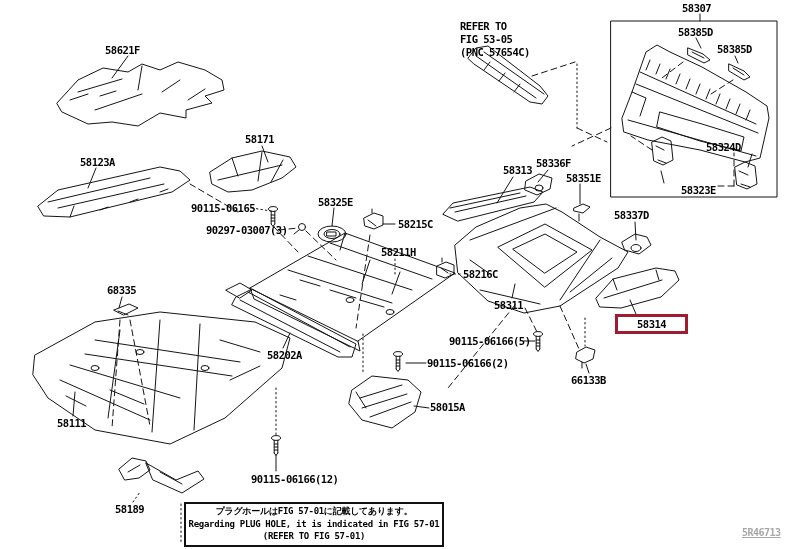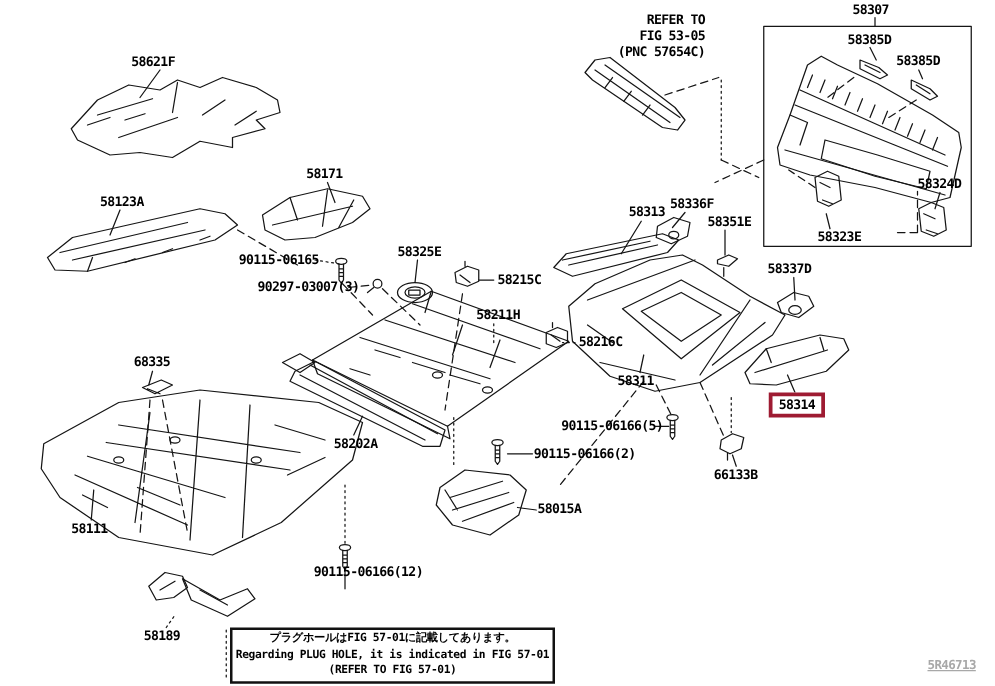--- a/index.html
+++ b/index.html
@@ -5,22 +5,22 @@
   html,body{margin:0;padding:0;background:#e8e8e8;}
   .stage{position:relative;width:796px;height:549px;background:#ffffff;overflow:hidden;
          font-family:"DejaVu Sans Mono","Liberation Mono",monospace;}
   #art{position:absolute;left:0;top:0;}
   #art path,#art rect,#art ellipse,#art circle,#art line{fill:none;stroke:#151515;stroke-width:1;
          stroke-linejoin:round;stroke-linecap:round;}
   #art .dash{stroke-dasharray:6 4;}
   #art .dot{stroke-dasharray:1.5 3;}
   .lbl{position:absolute;font:bold 10.5px "DejaVu Sans Mono",monospace;letter-spacing:-0.5px;
        color:#000;white-space:nowrap;line-height:12px;text-align:center;}
-  .hl{border:3px solid #9e1b32;padding:1px 5px;background:#fff;}
-  .refer{position:absolute;left:460px;top:10px;width:104px;text-align:right;
+  .hl{border:3px solid #9e1b32;padding:1px 19px;background:#fff;}
+  .refer{position:absolute;left:460px;top:20px;width:104px;text-align:left;
          font:bold 10.5px "DejaVu Sans Mono",monospace;letter-spacing:-0.5px;line-height:13px;}
   .note-box{position:absolute;left:184px;top:502px;width:256px;height:40px;border:2px solid #111;
             background:#fff;text-align:center;padding-top:1px;}
   .note-box div{font:bold 9px "DejaVu Sans Mono",monospace;letter-spacing:-0.3px;line-height:12.5px;}
   .code{position:absolute;left:742px;top:527px;font:bold 10px "DejaVu Sans Mono",monospace;
         color:#a8a8a8;letter-spacing:-0.5px;text-decoration:underline;}
 </style>
 </head>
 <body>
 
@@ -212,30 +212,30 @@
   <div class="lbl" style="left:107px;top:284px">68335</div>
   <div class="lbl" style="left:267px;top:349px">58202A</div>
   <div class="lbl" style="left:463px;top:268px">58216C</div>
   <div class="lbl" style="left:494px;top:299px">58311</div>
   <div class="lbl" style="left:503px;top:164px">58313</div>
   <div class="lbl" style="left:536px;top:157px">58336F</div>
   <div class="lbl" style="left:566px;top:172px">58351E</div>
   <div class="lbl" style="left:682px;top:2px">58307</div>
   <div class="lbl" style="left:678px;top:26px">58385D</div>
   <div class="lbl" style="left:717px;top:43px">58385D</div>
-  <div class="lbl" style="left:734px;top:141px">58324D</div>
-  <div class="lbl" style="left:654px;top:184px">58323E</div>
+  <div class="lbl" style="left:706px;top:141px">58324D</div>
+  <div class="lbl" style="left:681px;top:184px">58323E</div>
   <div class="lbl" style="left:614px;top:209px">58337D</div>
   <div class="lbl hl" style="left: 615px; top: 314px; border-color: rgb(158, 27, 50);">58314</div>
   <div class="lbl" style="left:449px;top:335px">90115-06166(5)</div>
   <div class="lbl" style="left:427px;top:357px">90115-06166(2)</div>
   <div class="lbl" style="left:571px;top:374px">66133B</div>
   <div class="lbl" style="left:430px;top:401px">58015A</div>
   <div class="lbl" style="left:57px;top:417px">58111</div>
-  <div class="lbl" style="left:251px;top:452px">90115-06166(12)</div>
+  <div class="lbl" style="left:251px;top:473px">90115-06166(12)</div>
   <div class="lbl" style="left:115px;top:503px">58189</div>
 
   <div class="refer">
     <div>REFER TO</div>
     <div>FIG 53-05</div>
     <div>(PNC 57654C)</div>
   </div>
 
   <div class="note-box">
     <div>プラグホールはFIG 57-01に記載してあります。</div>

